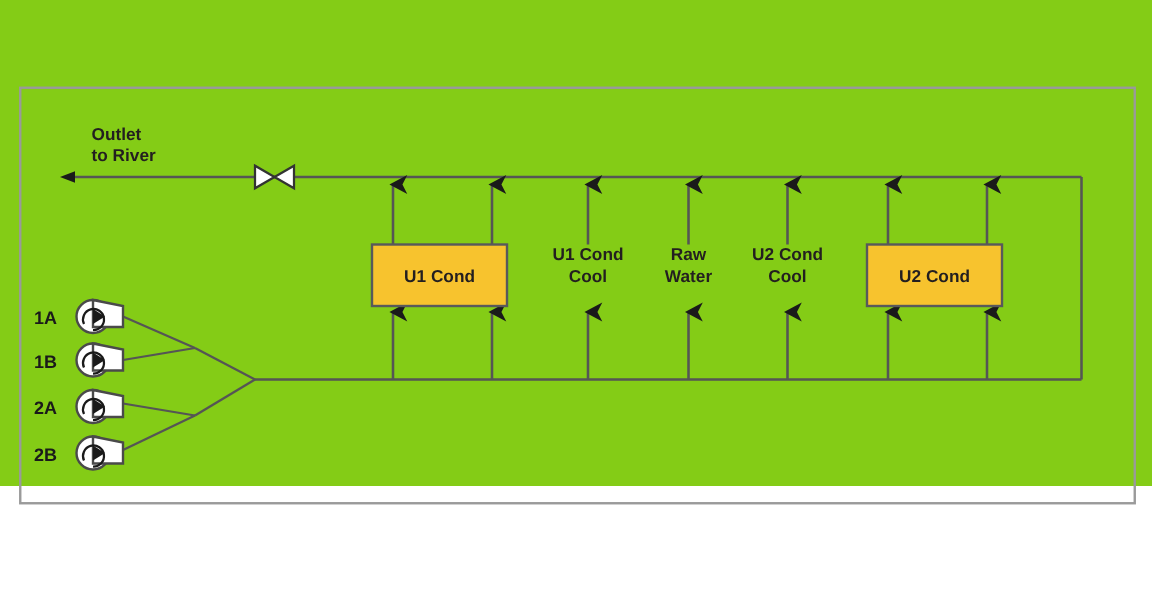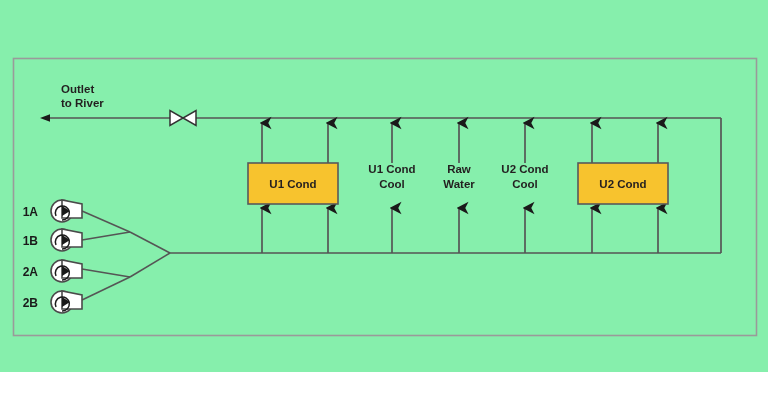--- a/index.html
+++ b/index.html
@@ -1,18 +1,18 @@
 <!DOCTYPE html>
 <html><head>
 <meta charset="utf-8">
 <style>
   html,body{margin:0;padding:0;background:#ffffff;}
   body{width:768px;height:402px;overflow:hidden;
        font-family:"Liberation Sans","DejaVu Sans",sans-serif;}
-  #stage{position:relative;width:768px;height:372px;background:#86efac;}
+  #stage{position:relative;width:768px;height:324px;background:#84cc16;}
   svg{display:block;}
   .lbl-box{font-family:"Liberation Sans","DejaVu Sans",sans-serif;
        font-size:11.5px;font-weight:bold;fill:#231f20;}
   .lbl-outlet{font-family:"Liberation Sans","DejaVu Sans",sans-serif;
        font-size:11.5px;font-weight:bold;fill:#231f20;}
   .lbl-pump{font-family:"Liberation Sans","DejaVu Sans",sans-serif;
        font-size:12px;font-weight:bold;fill:#1a1a1a;}
 </style>
 </head>
 <body>

